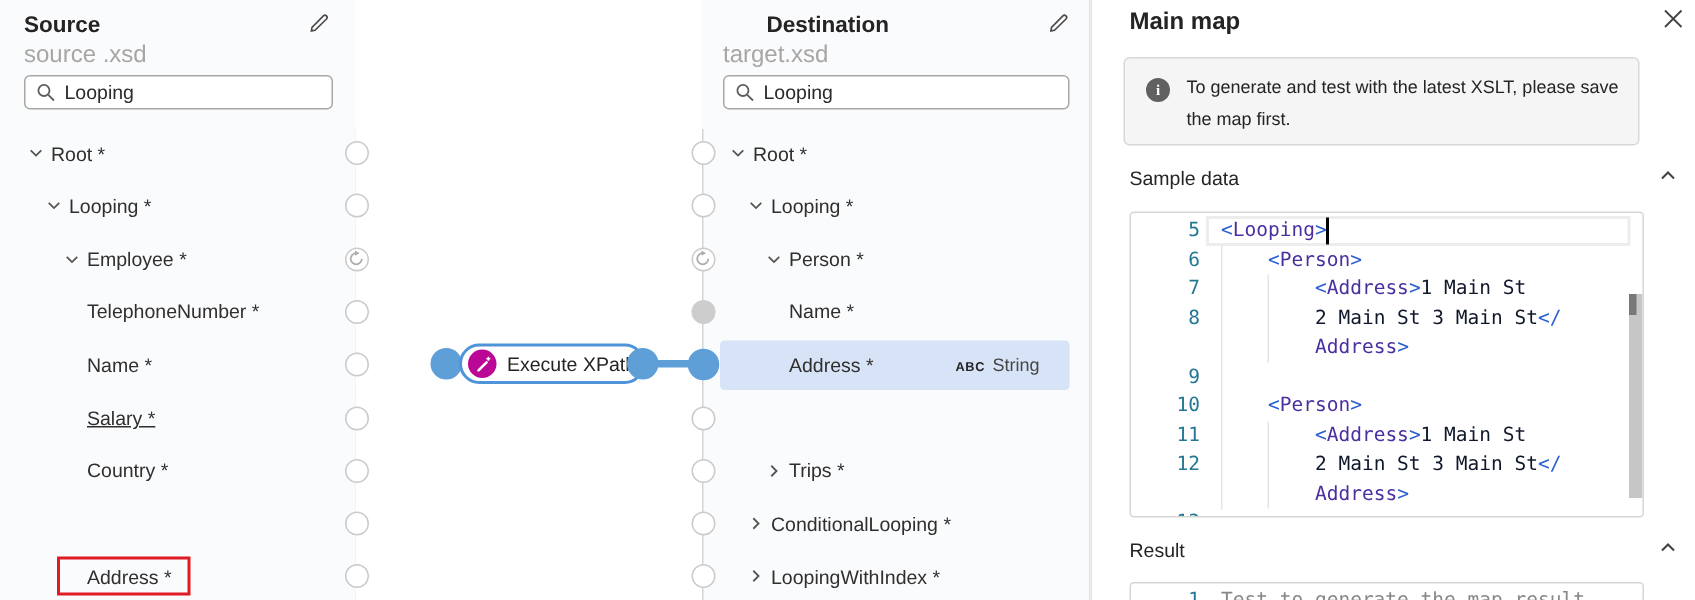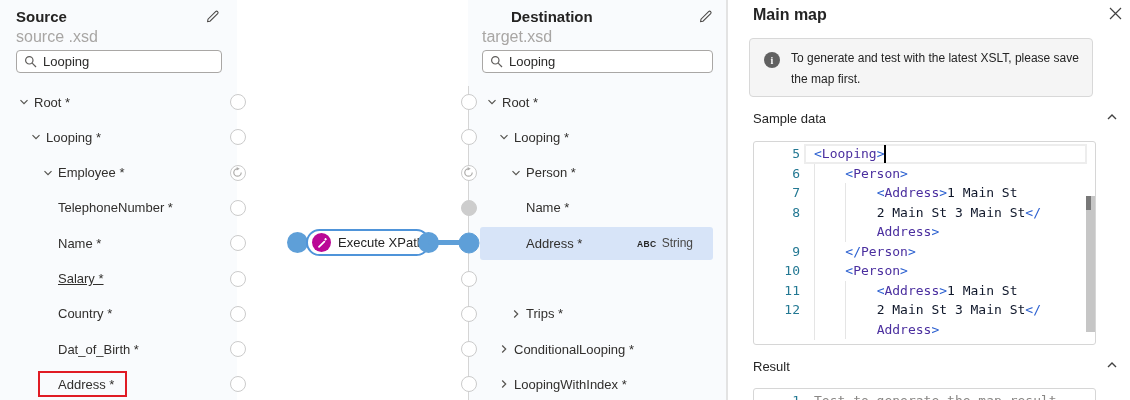--- a/index.html
+++ b/index.html
@@ -122,23 +122,20 @@
         </div>
         <div class="tree-row" style="top: 226.7px; padding-left: 48px;">
           <span class="row-label">Name *</span>
         </div>
         <div class="tree-row" style="top: 262px; padding-left: 48px; text-decoration: underline;">
           <span class="row-label">Salary *</span>
         </div>
         <div class="tree-row" style="top: 297.3px; padding-left: 48px;">
           <span class="row-label">Country *</span>
         </div>
-        <div class="tree-row" style="top: 332.6px; padding-left: 48px;">
-          <span class="row-label">Dat_of_Birth *</span>
-        </div>
         <div class="tree-row" style="top: 367.9px; padding-left: 48px;">
           <span class="row-label">Address *</span>
         </div>
       </div>
   </section>
   <div class="rail" style="left:237px;" id="source-rail-line"></div>
   <div id="source-rail-ports"></div>
 
   <section class="canvas">
     <div class="handle" style="left:49.5px;top:232px;"></div>
@@ -279,21 +276,20 @@
           <div class="code-row">
             <span class="gutter">8</span>
             <span class="code"><span>        </span><span class="tok-p">2 Main St 3 Main St</span><span class="tok-d">&lt;/</span></span>
           </div>
           <div class="code-row">
             <span class="gutter"></span>
             <span class="code"><span>        </span><span class="tok-t">Address</span><span class="tok-d">&gt;</span></span>
           </div>
           <div class="code-row">
             <span class="gutter">9</span>
-            <span class="code"><span>    </span><span class="tok-d">&lt;/</span><span class="tok-t">Person</span><span class="tok-d">&gt;</span></span>
           </div>
           <div class="code-row">
             <span class="gutter">10</span>
             <span class="code"><span>    </span><span class="tok-d">&lt;</span><span class="tok-t">Person</span><span class="tok-d">&gt;</span></span>
           </div>
           <div class="code-row">
             <span class="gutter">11</span>
             <span class="code"><span>        </span><span class="tok-d">&lt;</span><span class="tok-t">Address</span><span class="tok-d">&gt;</span><span class="tok-p">1 Main St</span></span>
           </div>
           <div class="code-row">

